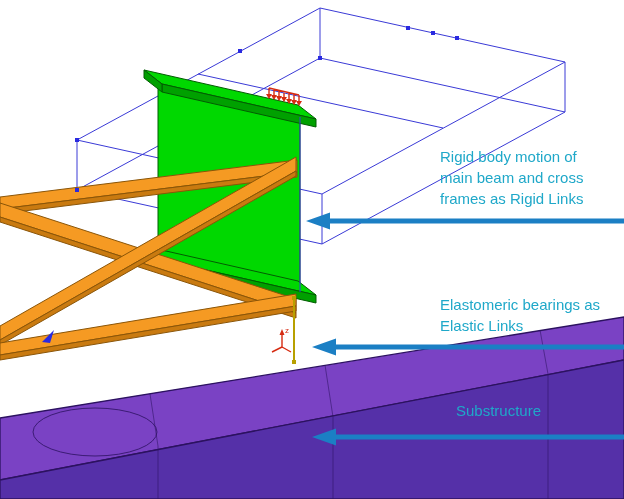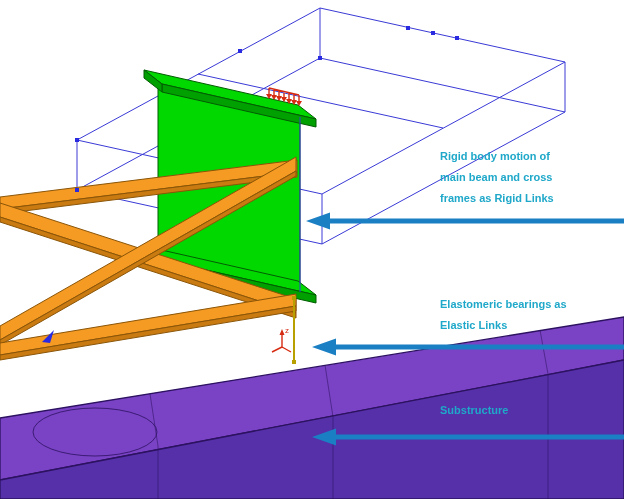--- a/index.html
+++ b/index.html
@@ -7,21 +7,21 @@
     position:relative;
     width:624px;height:499px;
     background:var(--page_background,#fff);
     overflow:hidden;
     font-family:"Liberation Sans",sans-serif;
   }
   .stage svg{position:absolute;left:0;top:0;}
   .ann{
     position:absolute;
     color:var(--annotation_text,#1fa8c9);
-    font-size:11px;line-height:21px;font-weight:700;
+    font-size:15px;line-height:21px;font-weight:400;
     white-space:pre-line;
   }
   
   .wire{stroke:var(--wireframe,#3a3ad6);stroke-width:1;fill:none}
   .node{fill:var(--node_blue,#2a2ae0)}
   .grn{fill:var(--girder_green,#00d800);stroke:var(--girder_outline,#035c03);stroke-width:1}
   .grnD{fill:var(--girder_green_dark,#00a000);stroke:var(--girder_outline,#035c03);stroke-width:1}
   .org{fill:var(--frame_orange,#f59a23);stroke:var(--frame_outline,#8a5508);stroke-width:1}
   .orgD{fill:var(--frame_orange_dark,#c97a10);stroke:var(--frame_outline,#8a5508);stroke-width:1}
   .pierT{fill:var(--pier_top,#7a42c4);stroke:var(--pier_outline,#2c1260);stroke-width:1.3}
@@ -128,15 +128,15 @@
     </g>
   </svg>
 
   <div class="ann" style="left:440px;top:146px;width:182px;">Rigid body motion of
 main beam and cross
 frames as Rigid Links</div>
 
   <div class="ann" style="left:440px;top:294px;width:192px;">Elastomeric bearings as
 Elastic Links</div>
 
-  <div class="ann" style="left:440px;top:400px;width:160px;">Substructure</div>
+  <div class="ann" style="left:456px;top:400px;width:160px;">Substructure</div>
 
 </div>
 
 </body></html>

